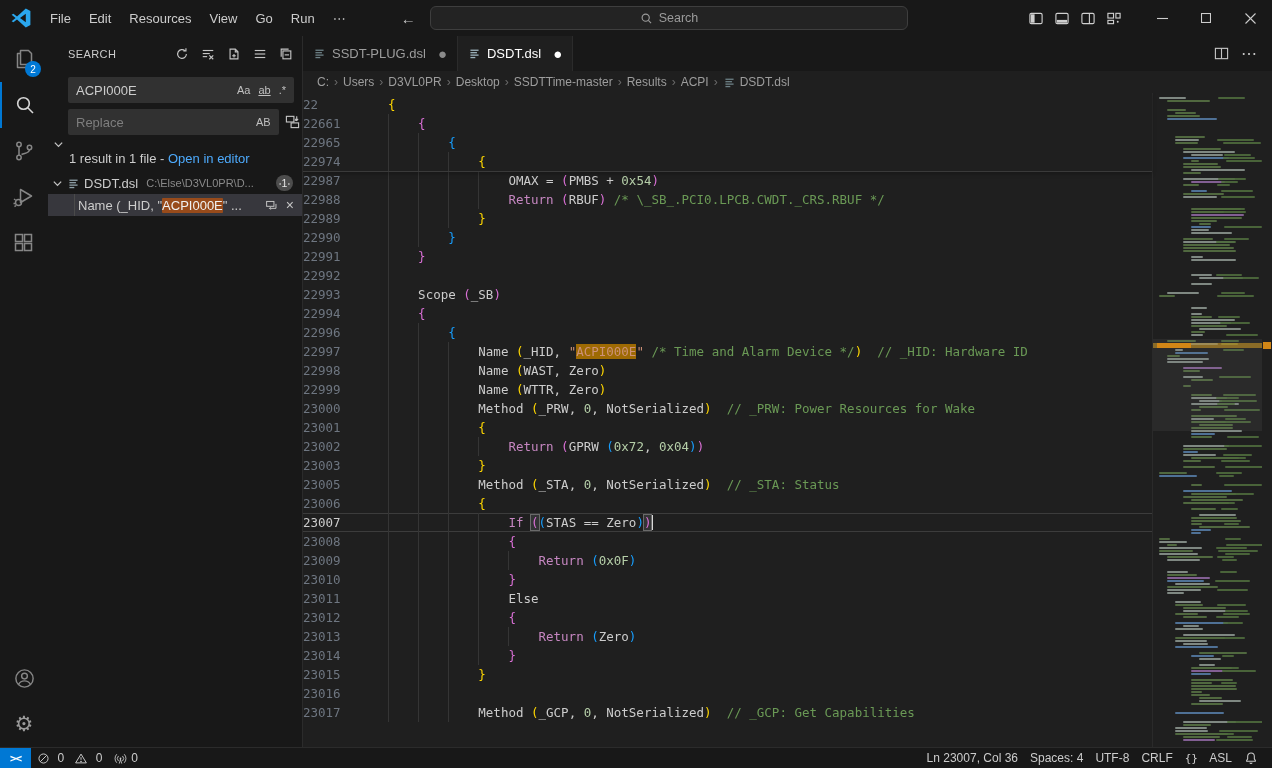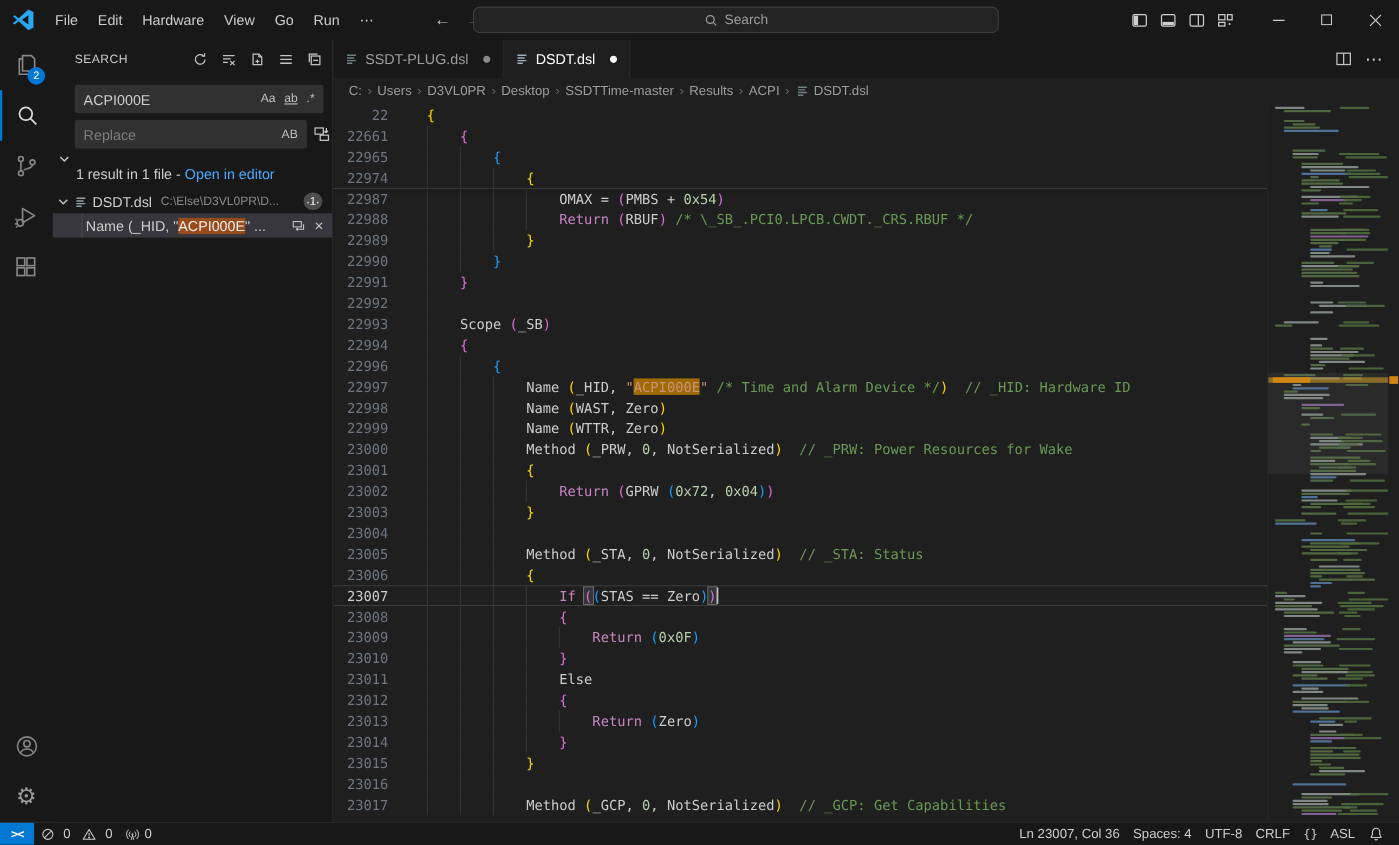--- a/index.html
+++ b/index.html
@@ -81,21 +81,21 @@
   .crumb { display:flex; align-items:center; gap:4px; }
 
   
   .codeview { position:relative; flex:1; min-height:0; overflow:hidden; background:#1f1f1f;
     font-family:"DejaVu Sans Mono", monospace; font-size:12.5px; }
   .sticky { position:absolute; left:0; right:120px; top:0; padding-top:2px; background:#1f1f1f;
     border-bottom:1px solid #3a3a3a; z-index:3; box-shadow:0 2px 4px rgba(0,0,0,.25); }
   .bodylines { position:absolute; left:0; right:120px; top:78px; z-index:1; }
   .cl { display:flex; height:19px; line-height:19px; position:relative; }
   .cl.cur { box-shadow:inset 0 1px 0 #3c3c3c, inset 0 -1px 0 #3c3c3c; }
-  .ln { flex:0 0 50px; text-align:right; color:#6e7681; user-select:none; }
+  .ln { flex:0 0 50px; color:#6e7681; user-select:none; }
   .cl.cur .ln { color:#cccccc; }
   .lc { position:relative; padding-left:35px; white-space:pre; flex:1; color:#cccccc; }
   .guide { position:absolute; top:0; bottom:0; border-left:1px solid #353535; }
   .sg.w { color:#cccccc; } .sg.b1 { color:#ffd700; } .sg.b2 { color:#da70d6; } .sg.b3 { color:#179fff; }
   .sg.kw { color:#c586c0; } .sg.num { color:#b5cea8; } .sg.str { color:#ce9178; } .sg.com { color:#6a9955; }
   .sg.hl { color:#ce9178; background:#9e6a03; }
   .sg.b2m { color:#da70d6; outline:1px solid #6a6a6a; background:rgba(90,93,94,.35); }
   .cursor { display:inline-block; width:1.5px; height:15px; background:#d7d7d7; vertical-align:-3px; }
 
   
@@ -125,21 +125,21 @@
 
   <div class="titlebar">
     <span class="logo">
       <svg class="ic" width="20" height="20" viewBox="0 0 100 100">
           <path fill="#2aa7ee" fill-rule="evenodd" d="M74 3 30 43 12 29 3 34 23 50 3 66 12 71 30 57 74 97 97 85 97 15Zm0 26v42L45 50Z"></path>
         </svg>
     </span>
     <div class="menubar">
         <div class="menu-item">File</div>
         <div class="menu-item">Edit</div>
-        <div class="menu-item">Hardware</div>
+        <div class="menu-item">Resources</div>
         <div class="menu-item">View</div>
         <div class="menu-item">Go</div>
         <div class="menu-item">Run</div>
         <div class="menu-item">⋯</div>
       </div>
     <div class="nav-arrows">
       <span class="nav-back">←</span>
       <span class="nav-fwd">→</span>
     </div>
     <div class="cmd-center">
@@ -506,24 +506,20 @@
               <span class="ln">23001</span>
               <span class="lc"><span class="guide" style="left: calc(0ch + 35px);"></span><span class="guide" style="left: calc(4ch + 35px);"></span><span class="guide" style="left: calc(8ch + 35px);"></span><span class="sg w">            </span><span class="sg b1">{</span></span>
             </div>
             <div class="cl">
               <span class="ln">23002</span>
               <span class="lc"><span class="guide" style="left: calc(0ch + 35px);"></span><span class="guide" style="left: calc(4ch + 35px);"></span><span class="guide" style="left: calc(8ch + 35px);"></span><span class="guide" style="left: calc(12ch + 35px);"></span><span class="sg w">                </span><span class="sg kw">Return </span><span class="sg b2">(</span><span class="sg w">GPRW </span><span class="sg b3">(</span><span class="sg num">0x72</span><span class="sg w">, </span><span class="sg num">0x04</span><span class="sg b3">)</span><span class="sg b2">)</span></span>
             </div>
             <div class="cl">
               <span class="ln">23003</span>
               <span class="lc"><span class="guide" style="left: calc(0ch + 35px);"></span><span class="guide" style="left: calc(4ch + 35px);"></span><span class="guide" style="left: calc(8ch + 35px);"></span><span class="sg w">            </span><span class="sg b1">}</span></span>
-            </div>
-            <div class="cl">
-              <span class="ln">23004</span>
-              <span class="lc"><span class="guide" style="left: calc(0ch + 35px);"></span><span class="guide" style="left: calc(4ch + 35px);"></span><span class="guide" style="left: calc(8ch + 35px);"></span></span>
             </div>
             <div class="cl">
               <span class="ln">23005</span>
               <span class="lc"><span class="guide" style="left: calc(0ch + 35px);"></span><span class="guide" style="left: calc(4ch + 35px);"></span><span class="guide" style="left: calc(8ch + 35px);"></span><span class="sg w">            </span><span class="sg w">Method </span><span class="sg b1">(</span><span class="sg w">_STA, </span><span class="sg num">0</span><span class="sg w">, NotSerialized</span><span class="sg b1">)</span><span class="sg w">  </span><span class="sg com">// _STA: Status</span></span>
             </div>
             <div class="cl">
               <span class="ln">23006</span>
               <span class="lc"><span class="guide" style="left: calc(0ch + 35px);"></span><span class="guide" style="left: calc(4ch + 35px);"></span><span class="guide" style="left: calc(8ch + 35px);"></span><span class="sg w">            </span><span class="sg b1">{</span></span>
             </div>
             <div class="cl cur">

